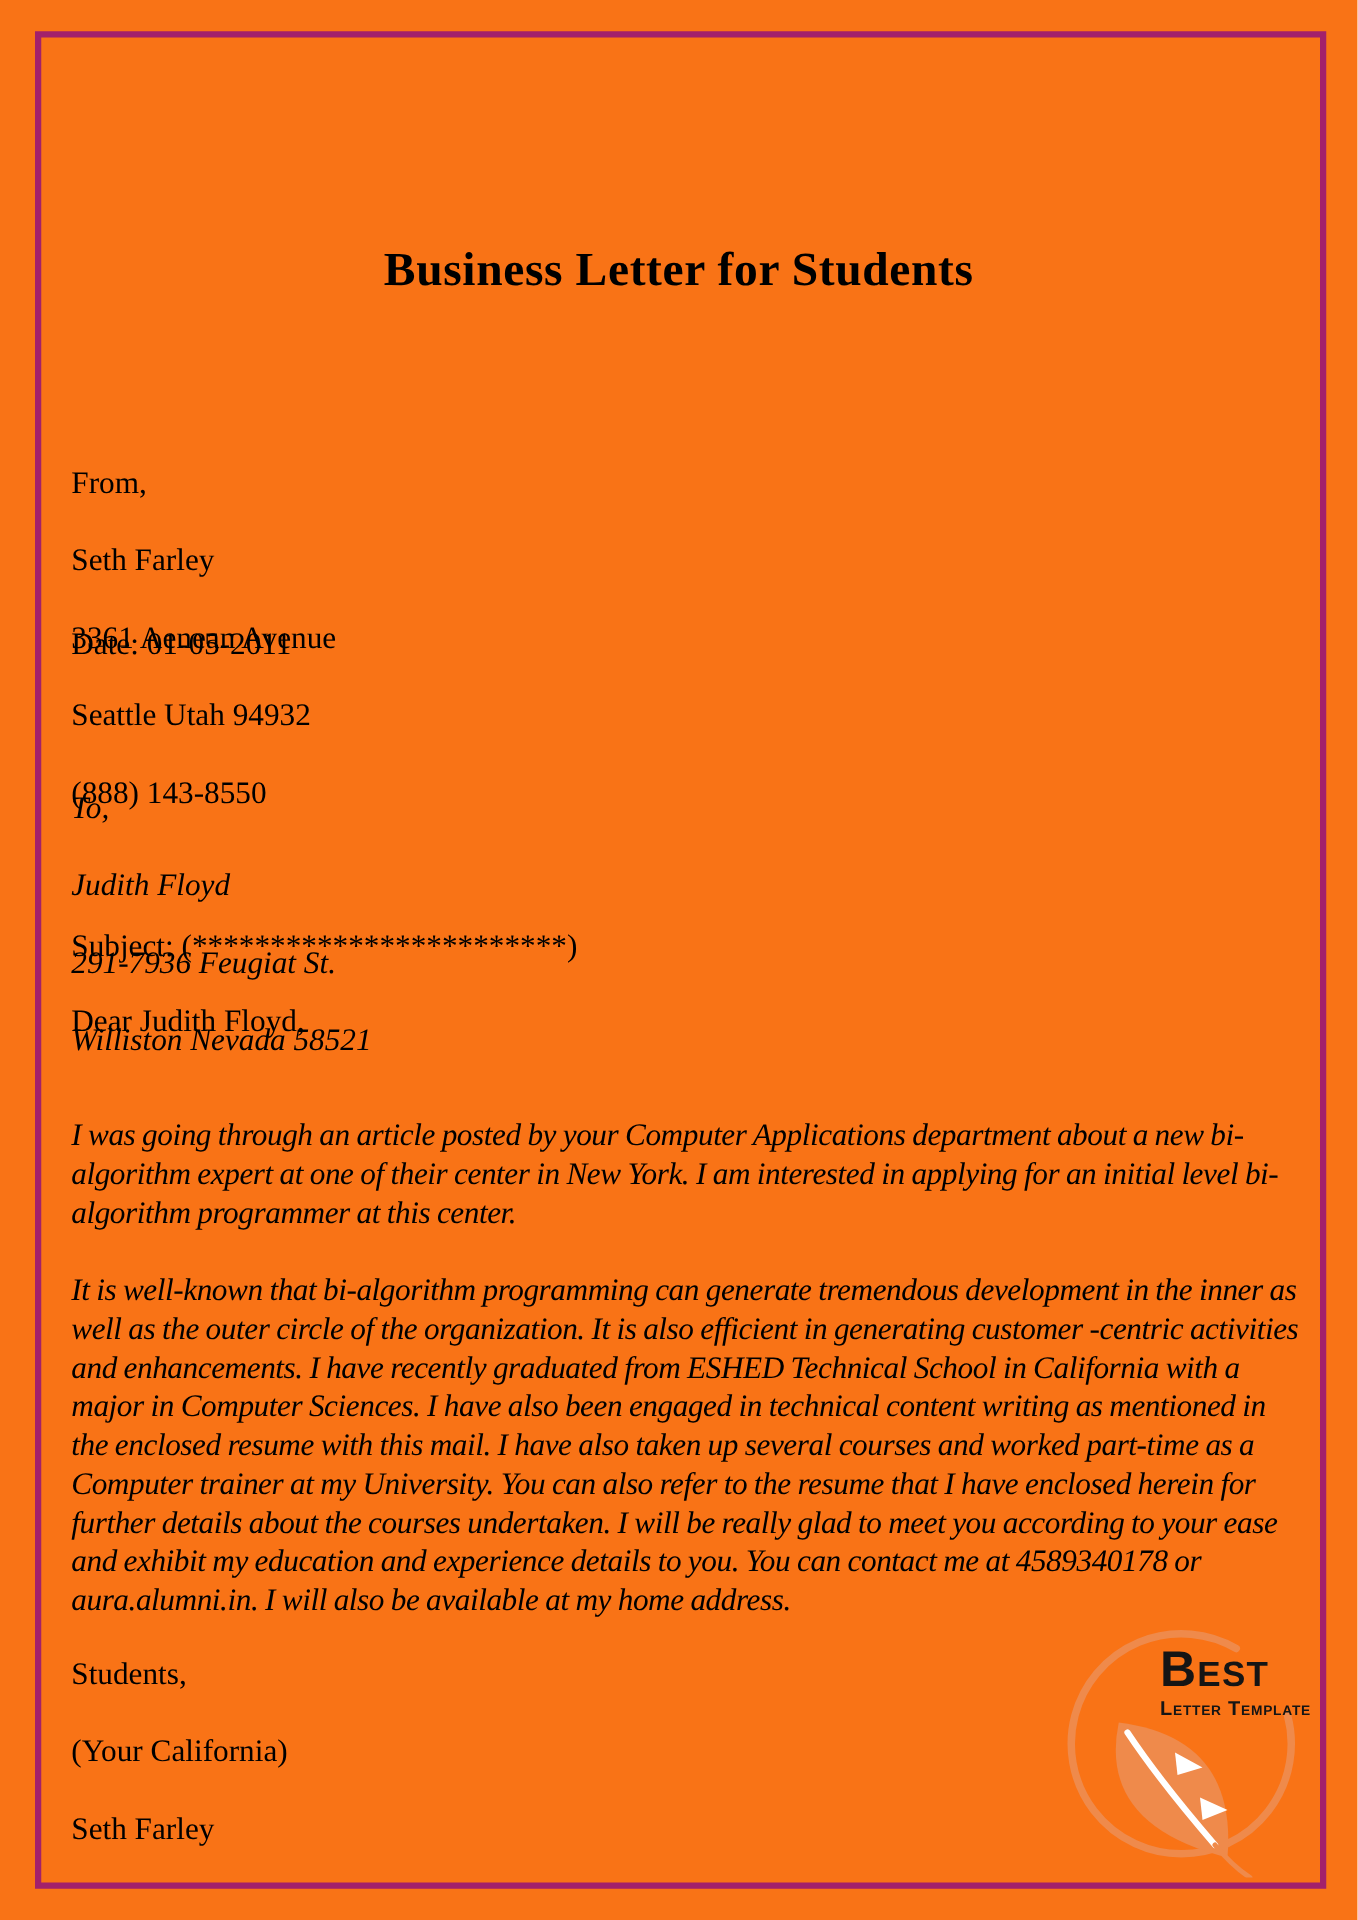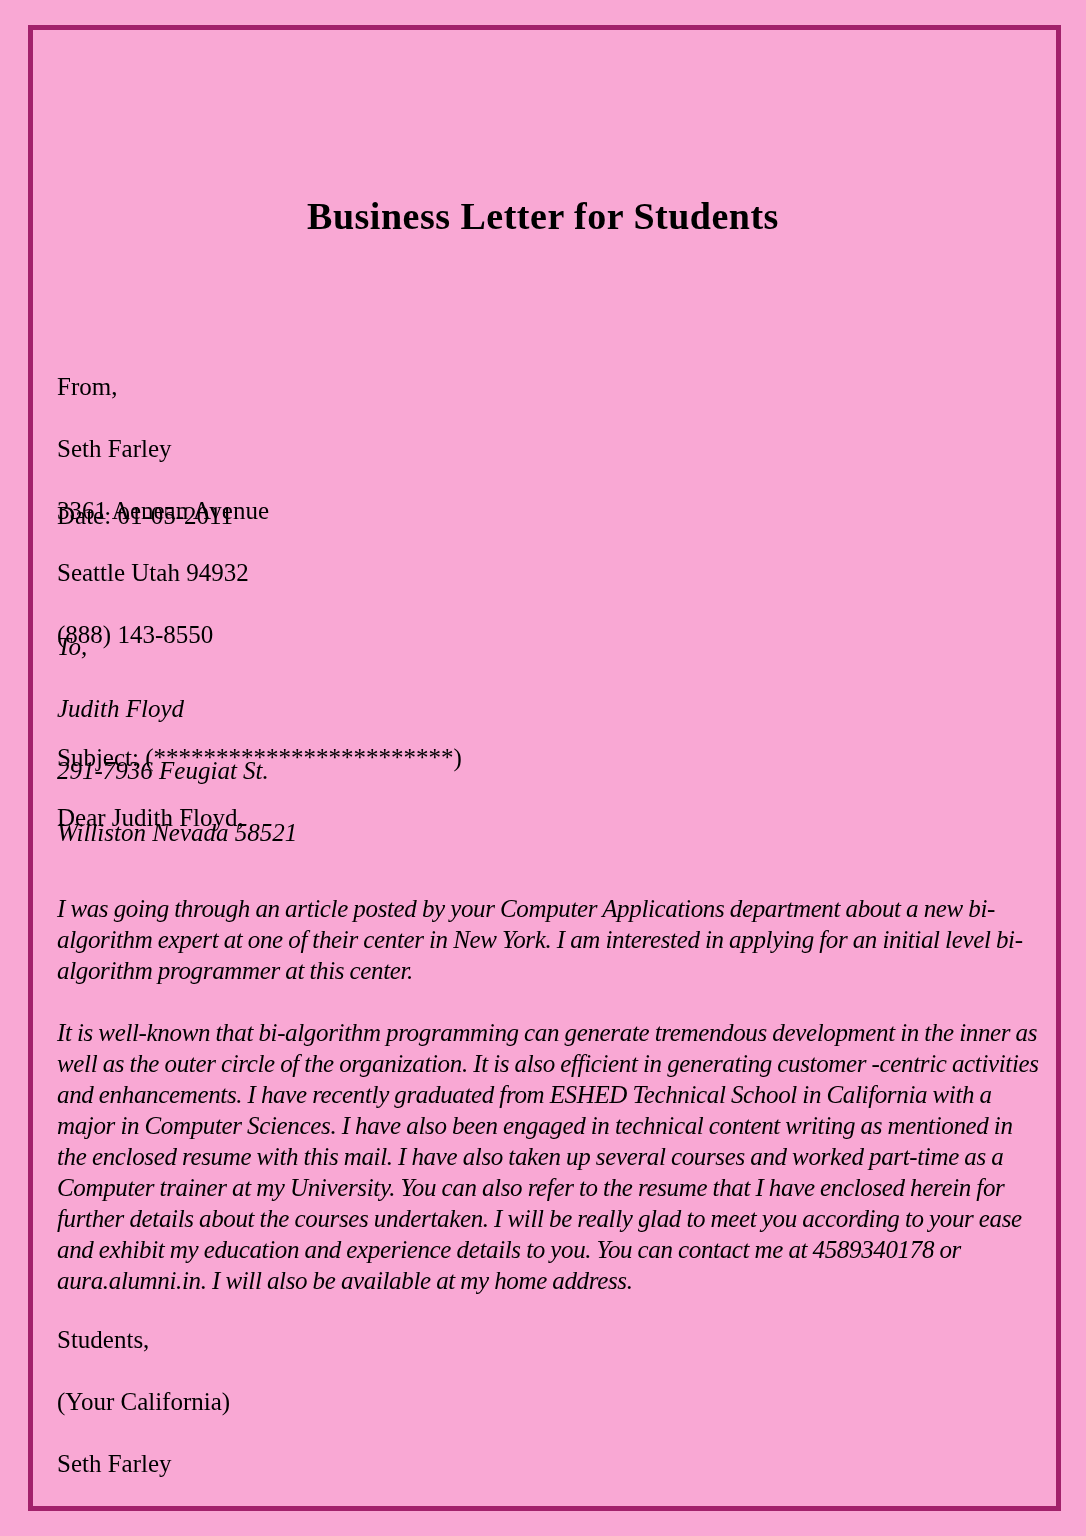--- a/index.html
+++ b/index.html
@@ -1,20 +1,20 @@
 <!DOCTYPE html>
 <html><head>
 <meta charset="utf-8">
 <style>
   html, body { margin: 0; padding: 0; background: #ffffff; }
   .page {
     position: relative;
     width: 1086px;
     height: 1536px;
-    background: #f9a8d4;
+    background: #f97316;
     font-family: "Liberation Serif", serif;
     color: #000000;
     overflow: hidden;
   }
   .page-border {
     position: absolute;
     left: 28px; top: 25px;
     width: 1023px; height: 1476px;
     border: 5px solid #A2216B;
     pointer-events: none;
@@ -112,14 +112,32 @@
     <p>I was going through an article posted by your Computer Applications department about a new bi-algorithm expert at one of their center in New York. I am interested in applying for an initial level bi-algorithm programmer at this center.</p>
     <p>It is well-known that bi-algorithm programming can generate tremendous development in the inner as well as the outer circle of the organization. It is also efficient in generating customer -centric activities and enhancements. I have recently graduated from ESHED Technical School in California with a major in Computer Sciences. I have also been engaged in technical content writing as mentioned in the enclosed resume with this mail. I have also taken up several courses and worked part-time as a Computer trainer at my University. You can also refer to the resume that I have enclosed herein for further details about the courses undertaken. I will be really glad to meet you according to your ease and exhibit my education and experience details to you. You can contact me at 4589340178 or aura.alumni.in. I will also be available at my home address.</p>
   </div>
 
   <div class="block closing-block">
     <div>Students,</div>
     <div>(Your California)</div>
     <div>Seth Farley</div>
   </div>
 
+  <div class="logo">
+    <svg width="215" height="212" viewBox="0 0 215 212">
+
+      <path d="M 149 28.8 A 88 88 0 1 0 190 82.2" fill="none" stroke="#EF8A4B" stroke-width="6" stroke-linecap="round"></path>
+
+      <g>
+        <path d="M55 88 Q38 170 142 196 Q150 100 55 88 Z" fill="#EF8A4B"></path>
+        <path d="M120 148 L142 158 L122 166 Z" fill="#ffffff"></path>
+        <path d="M100 112 L122 124 L102 130 Z" fill="#ffffff"></path>
+        <path d="M62 96 Q88 135 132 186" fill="none" stroke="#ffffff" stroke-width="5" stroke-linecap="round"></path>
+        <path d="M132 186 Q146 203 160 212" fill="none" stroke="#EF8A4B" stroke-width="4" stroke-linecap="round"></path>
+      </g>
+    </svg>
+    <div class="logo-text">
+      <div class="logo-best">Best</div>
+      <div class="logo-sub">Letter Template</div>
+    </div>
+  </div>
 
 </div>
 
 </body></html>

